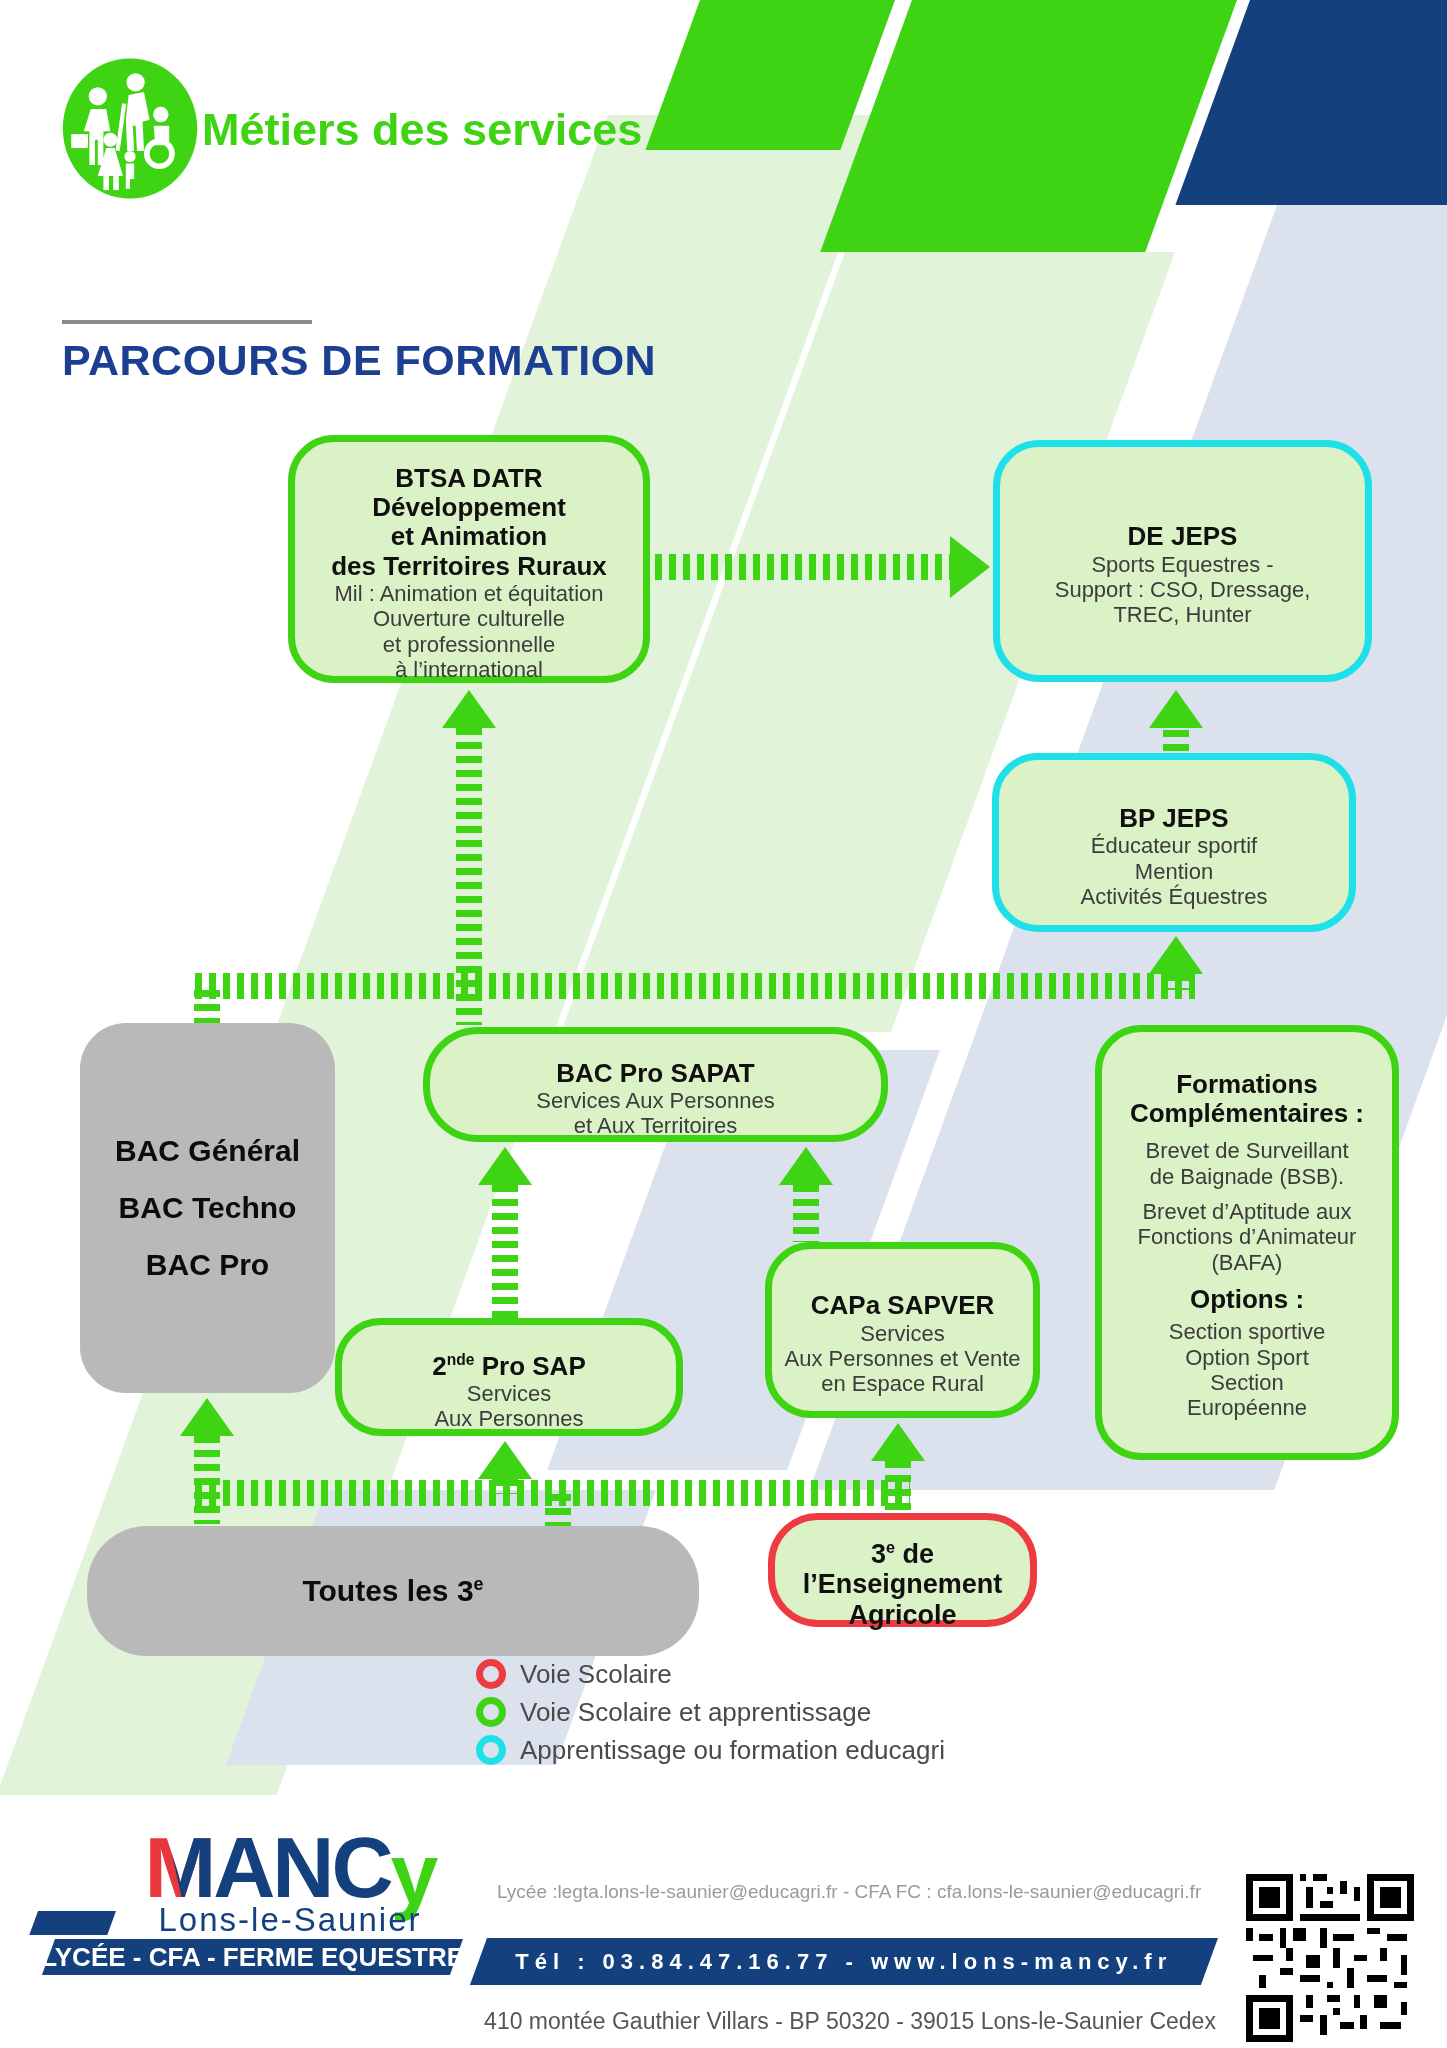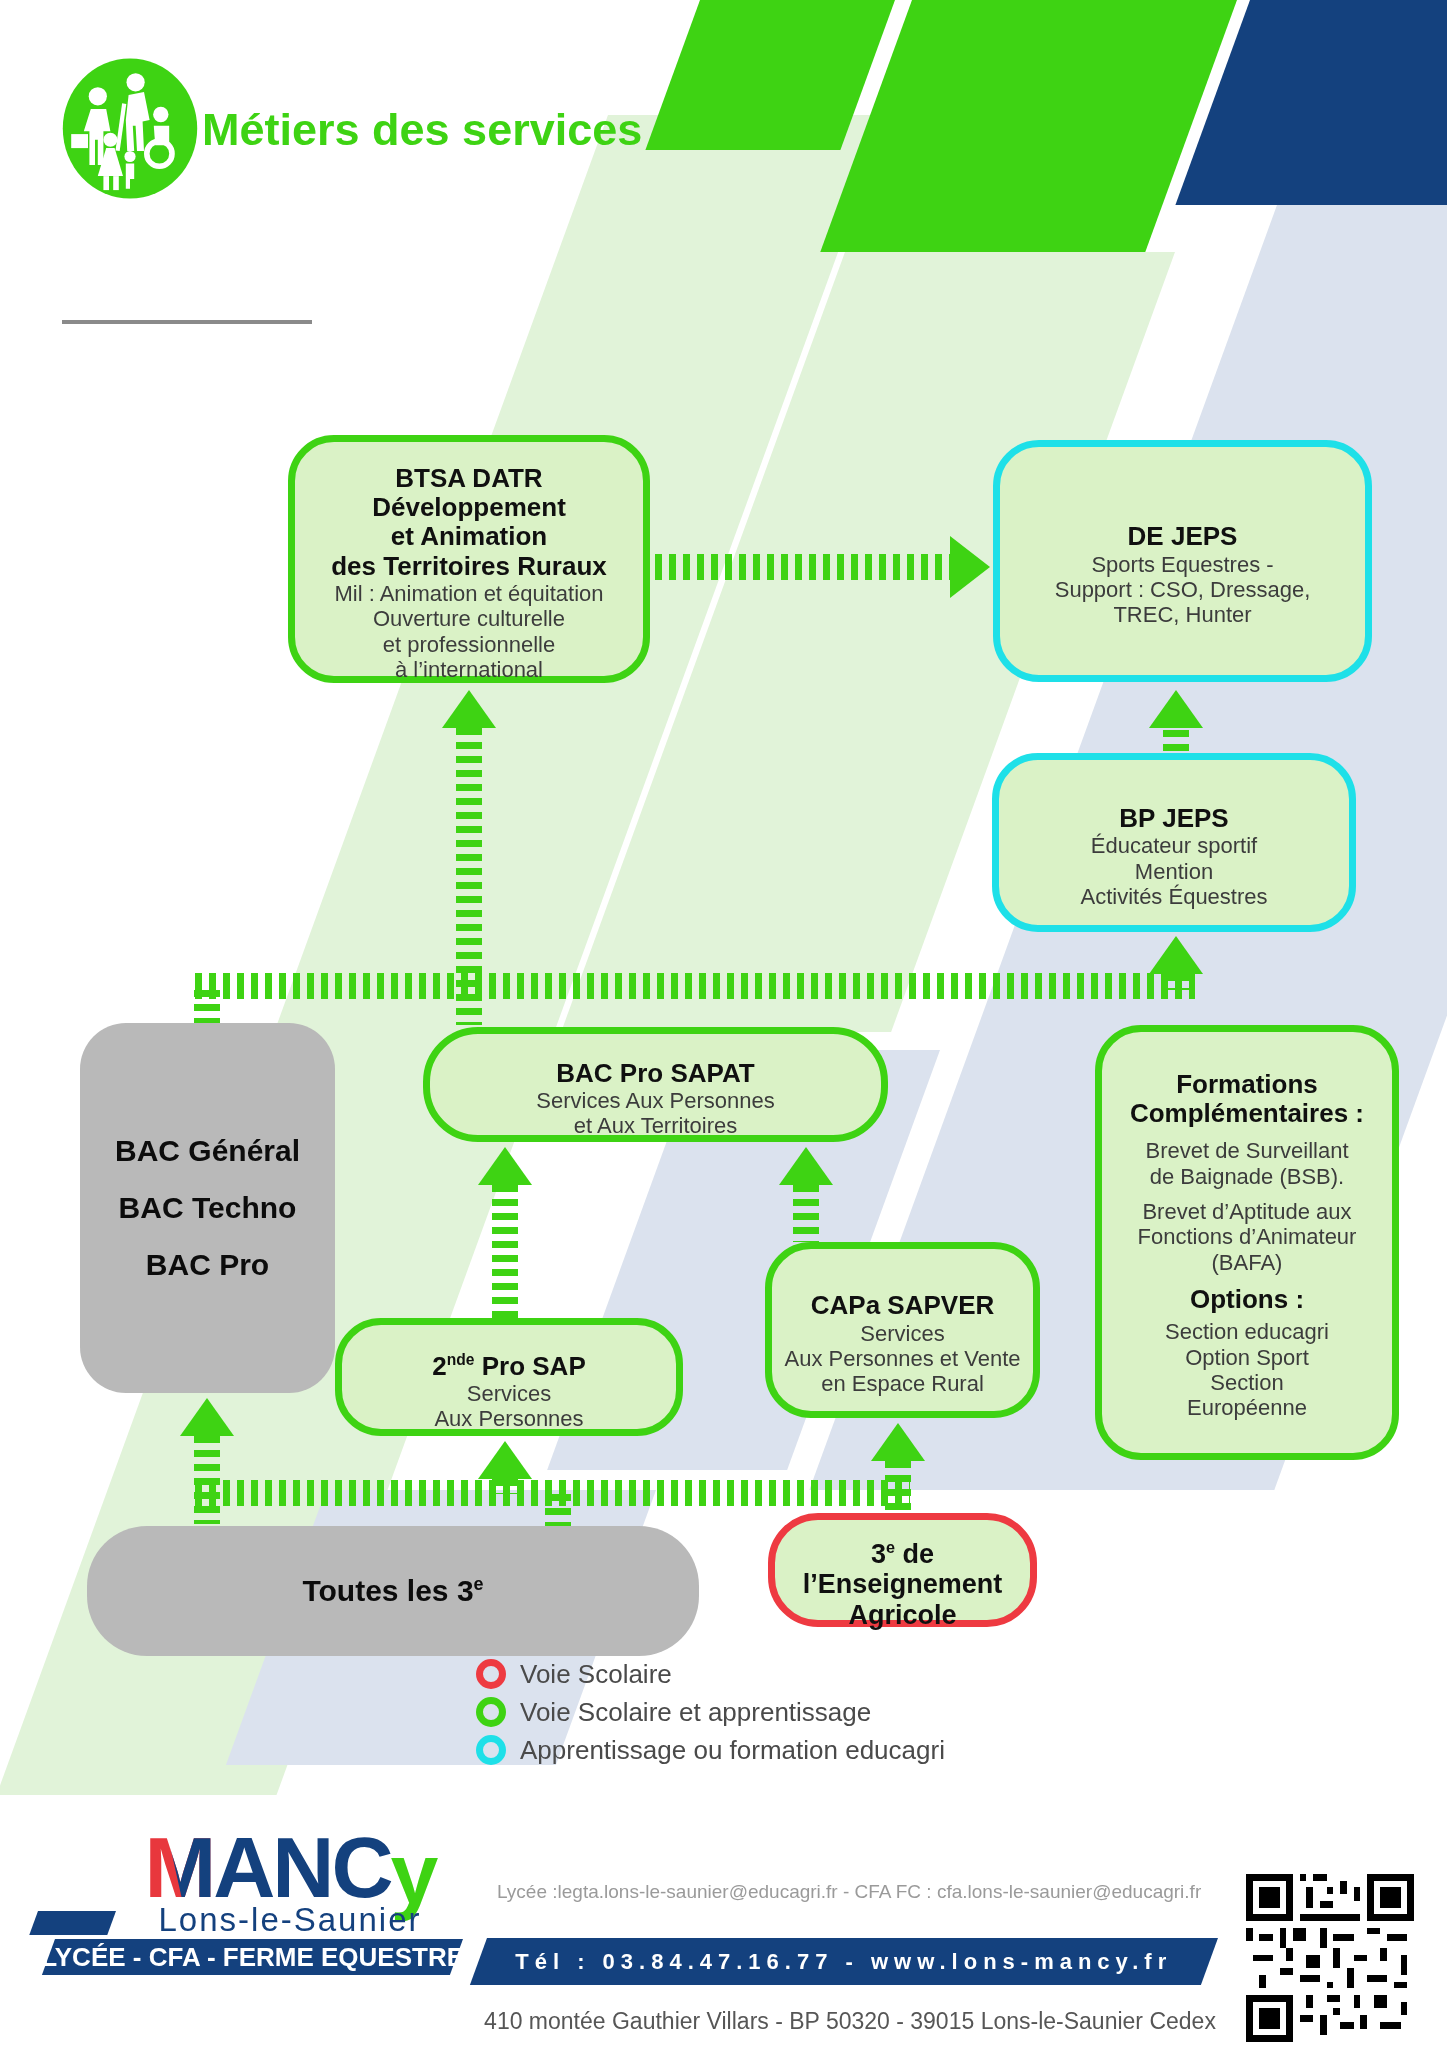--- a/index.html
+++ b/index.html
@@ -124,20 +124,21 @@
       <circle cx="36" cy="58" r="5" fill="#fff"></circle>
       <path d="M33 64 L39 64 L45 84 L27 84 Z" fill="#fff"></path>
       <path d="M31 84 L35 84 L35 94 L31 94 Z" fill="#fff"></path>
       <path d="M38 84 L42 84 L42 94 L38 94 Z" fill="#fff"></path>
       <circle cx="50" cy="70" r="4" fill="#fff"></circle>
       <path d="M47 75 L53 75 L53 86 L50 86 L50 93 L47 93 Z" fill="#fff"></path>
     </svg>
   </div>
   <div class="page-title">Métiers des services</div>
   <div class="rule"></div>
+  <div class="section-title">PARCOURS DE FORMATION</div>
 
   <div class="hlad" style="left:195px;top:973px;width:1000px;"></div>
   <div class="hlad" style="left:195px;top:1480px;width:715px;"></div>
   <div class="hlad" style="left:655px;top:554px;width:297px;"></div>
   <div class="tri-right" style="left:950px;top:536px;"></div>
 
   <div class="tri-up" style="left:442px;top:690px;"></div>
   <div class="vlad" style="left:456px;top:728px;height:297px;"></div>
 
   <div class="vlad" style="left:194px;top:990px;height:33px;"></div>
@@ -224,21 +225,21 @@
         <div class="tline">Brevet de Surveillant</div>
         <div class="tline">de Baignade (BSB).</div>
       </div>
     <div class="box-body form-block">
         <div class="tline">Brevet d’Aptitude aux</div>
         <div class="tline">Fonctions d’Animateur</div>
         <div class="tline">(BAFA)</div>
       </div>
     <div class="box-title form-block">Options :</div>
     <div class="box-body">
-        <div class="tline">Section educagri</div>
+        <div class="tline">Section sportive</div>
         <div class="tline">Option Sport</div>
         <div class="tline">Section</div>
         <div class="tline">Européenne</div>
       </div>
   </div>
 
   <div class="box b-green" style="left:335px;top:1318px;width:348px;height:118px;">
     <div class="box-title"><span>2</span><sup>nde</sup><span> Pro SAP</span></div>
     <div class="box-body">
         <div class="tline">Services</div>

